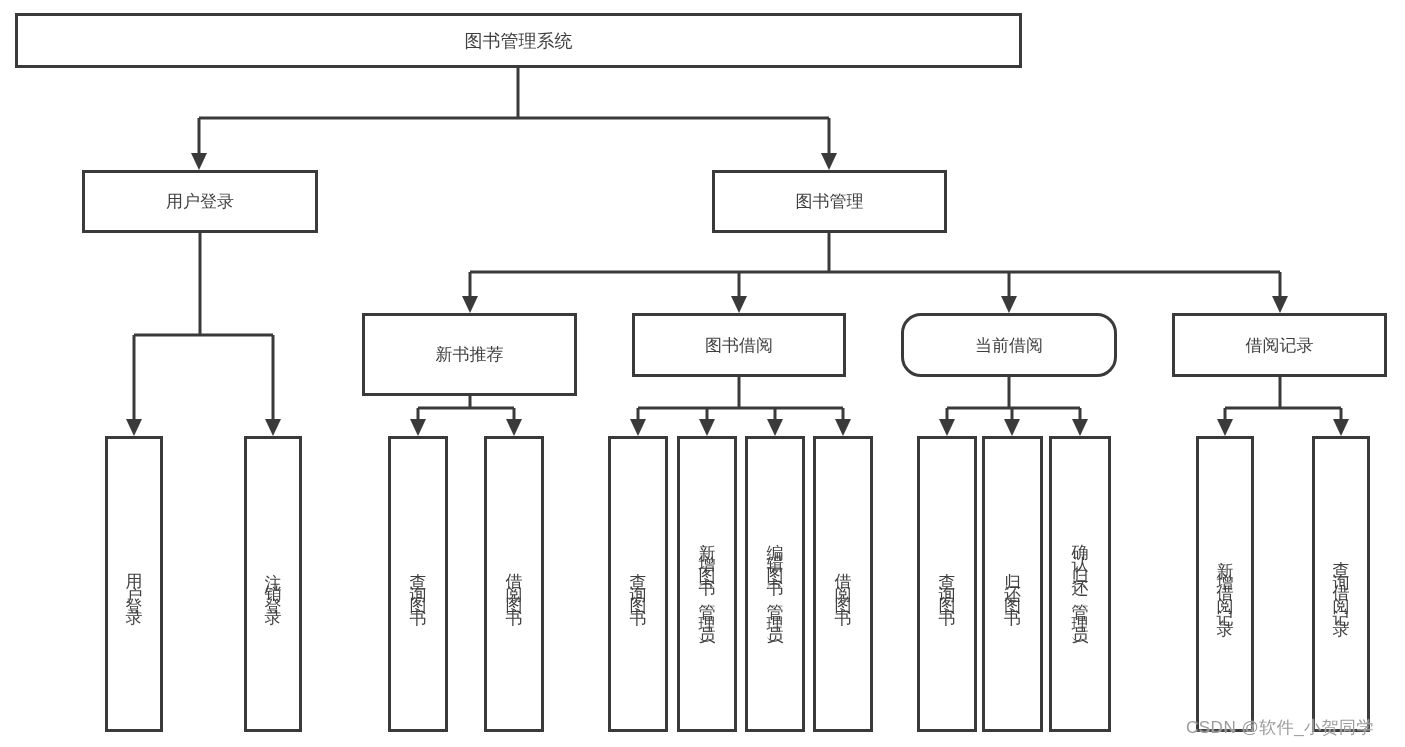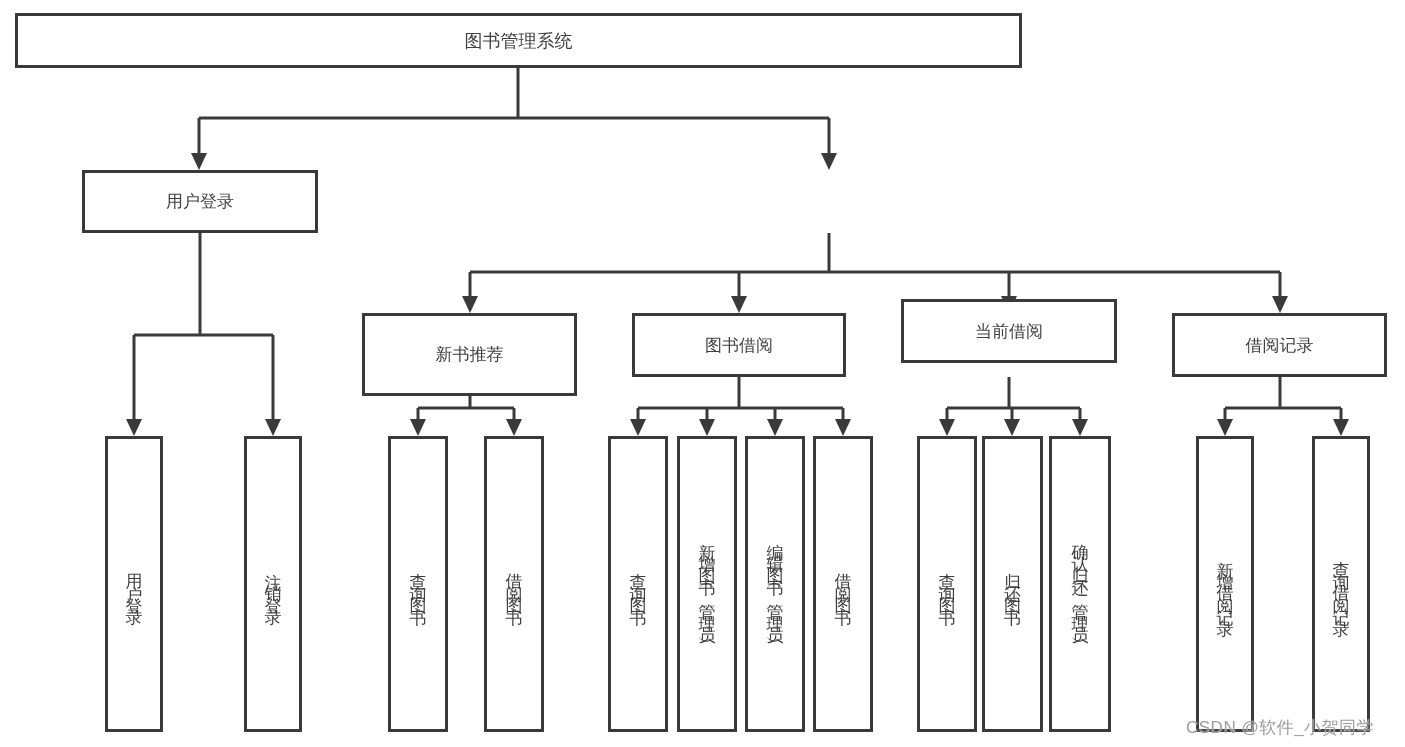--- a/index.html
+++ b/index.html
@@ -87,28 +87,31 @@
       <polygon fill="#3a3a3a" stroke="none" points="1341,436 1333,419 1349,419"></polygon>
     </svg>
 
   <div class="box root" style="left:15px;top:13px;width:1007px;height:55px;">
     <span class="label">图书管理系统</span>
   </div>
 
   <div class="box" style="left:82px;top:170px;width:236px;height:63px;">
     <span class="label">用户登录</span>
   </div>
+  <div class="box" style="left:712px;top:170px;width:235px;height:63px;">
+    <span class="label">图书管理</span>
+  </div>
 
   <div class="box" style="left:362px;top:313px;width:215px;height:83px;">
     <span class="label">新书推荐</span>
   </div>
   <div class="box" style="left:632px;top:313px;width:214px;height:64px;">
     <span class="label">图书借阅</span>
   </div>
-  <div class="box" style="left:901px;top:299px;width:216px;height:64px;">
+  <div class="box" style="left:901px;top:313px;width:216px;height:64px;border-radius:20px;">
     <span class="label">当前借阅</span>
   </div>
   <div class="box" style="left:1172px;top:313px;width:215px;height:64px;">
     <span class="label">借阅记录</span>
   </div>
 
   <div class="box leaf" style="left:105px;top:436px;width:58px;height:296px;">
     <span class="label">用户登录</span>
   </div>
   <div class="box leaf" style="left:244px;top:436px;width:58px;height:296px;">

